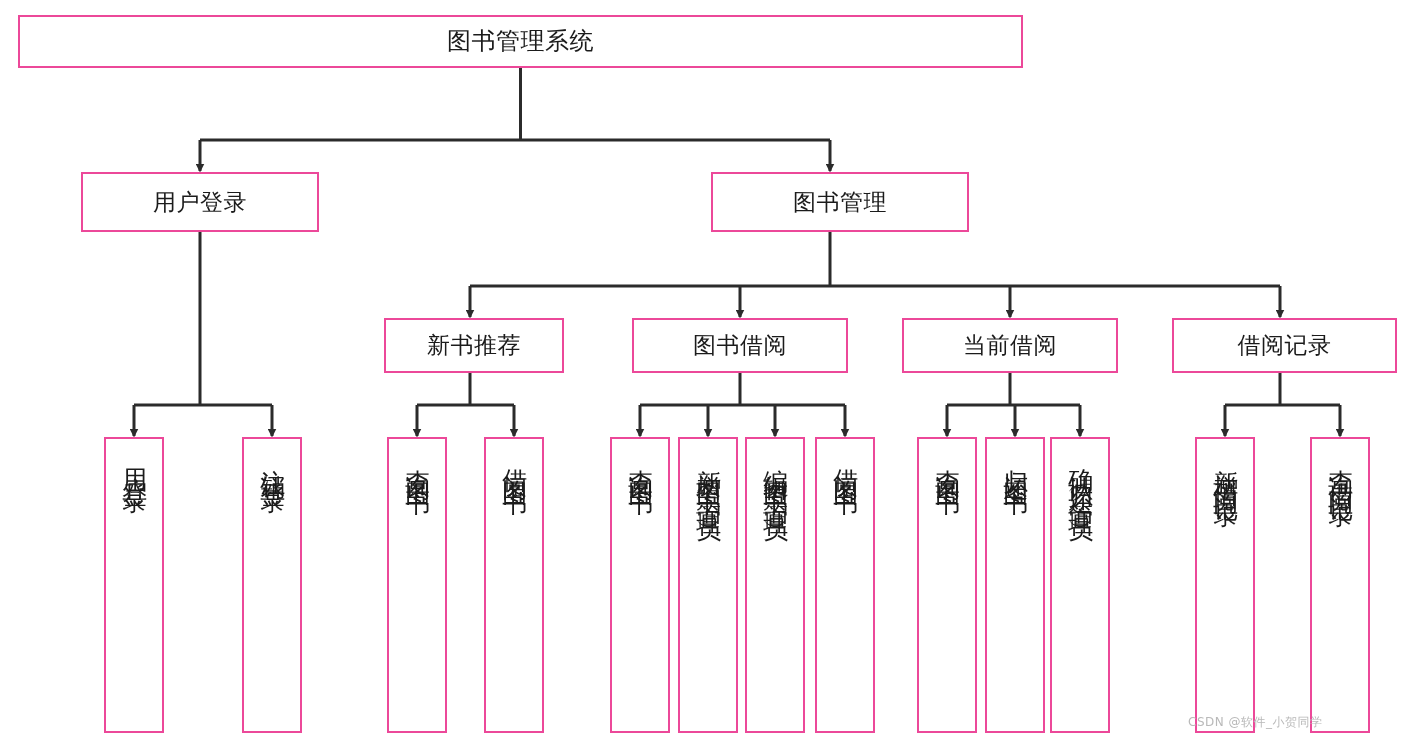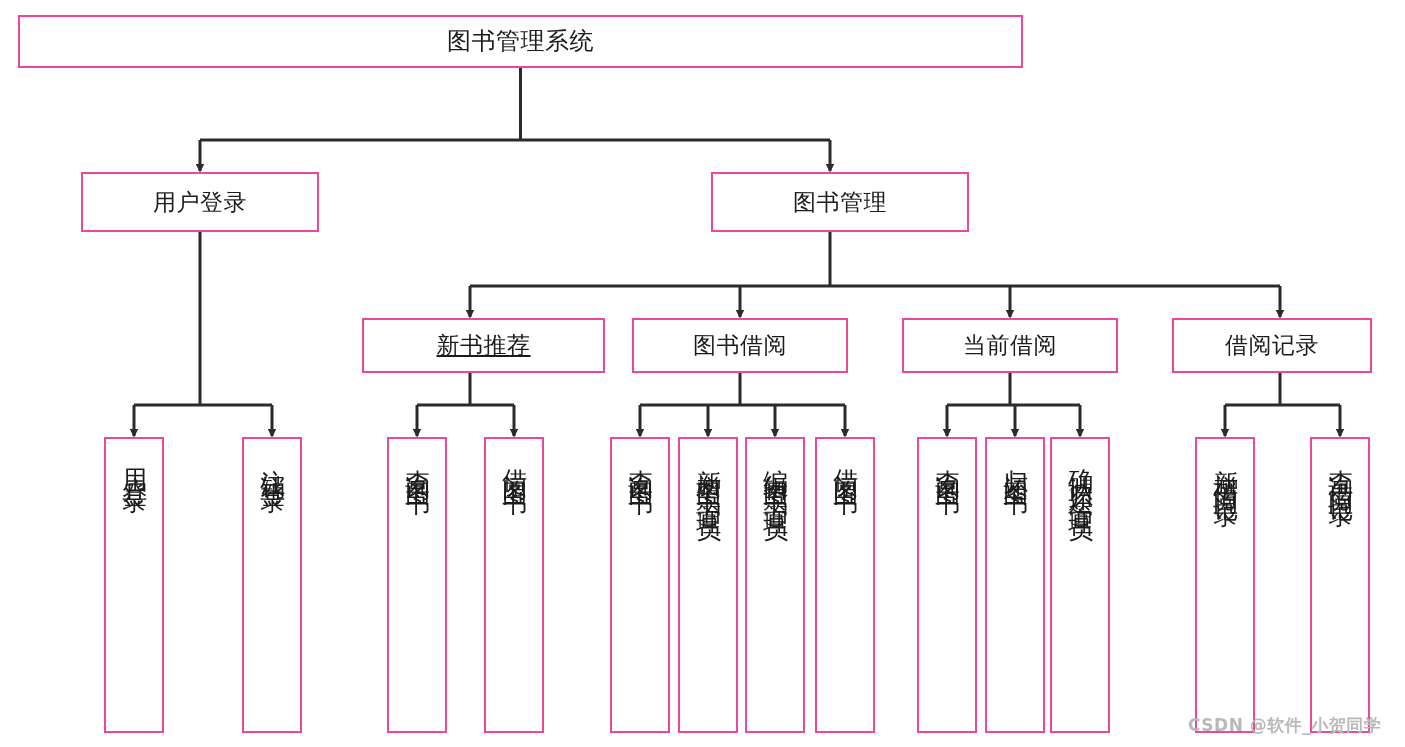--- a/index.html
+++ b/index.html
@@ -60,26 +60,25 @@
     text-orientation: upright;
     font-size: 25px;
     line-height: 1.05;
     letter-spacing: 7px;
     white-space: nowrap;
   }
   #watermark {
     position: absolute;
     left: 1188px;
     top: 714px;
-    font-size: 17px;
+    font-size: 12px;
     color: #b9b9b9;
     white-space: nowrap;
     letter-spacing: 0.5px;
     font-family: "DejaVu Sans", "Liberation Sans", sans-serif;
-    font-weight: bold;
   }
 </style>
 </head>
 <body>
 
 <div id="diagram-root">
 
   <svg id="edges-layer" viewBox="0 0 1405 747" width="1405" height="747" aria-hidden="true">
     <defs>
       <marker id="arrowhead" markerWidth="9" markerHeight="9" refX="7.5" refY="4.5" orient="auto" markerUnits="userSpaceOnUse">
@@ -121,33 +120,33 @@
   </div>
 
   <div class="node horiz tier-1" style="left: 81px; top: 172px; width: 238px; height: 60px;">
     <span class="node-label">用户登录</span>
   </div>
 
   <div class="node horiz tier-1" style="left: 711px; top: 172px; width: 258px; height: 60px;">
     <span class="node-label">图书管理</span>
   </div>
 
-  <div class="node horiz tier-2" style="left: 362px; top: 318px; width: 243px; height: 55px; text-decoration: underline;">
+  <div class="node horiz tier-2" style="left: 384px; top: 318px; width: 180px; height: 55px;">
     <span class="node-label">新书推荐</span>
   </div>
 
   <div class="node horiz tier-2" style="left: 632px; top: 318px; width: 216px; height: 55px;">
     <span class="node-label">图书借阅</span>
   </div>
 
   <div class="node horiz tier-2" style="left: 902px; top: 318px; width: 216px; height: 55px;">
     <span class="node-label">当前借阅</span>
   </div>
 
-  <div class="node horiz tier-2" style="left: 1172px; top: 318px; width: 200px; height: 55px;">
+  <div class="node horiz tier-2" style="left: 1172px; top: 318px; width: 225px; height: 55px;">
     <span class="node-label">借阅记录</span>
   </div>
 
   <div class="node vert tier-3" style="left: 104px; top: 437px; width: 60px; height: 296px;">
     <span class="node-label">用户登录</span>
   </div>
 
   <div class="node vert tier-3" style="left: 242px; top: 437px; width: 60px; height: 296px;">
     <span class="node-label">注销登录</span>
   </div>

